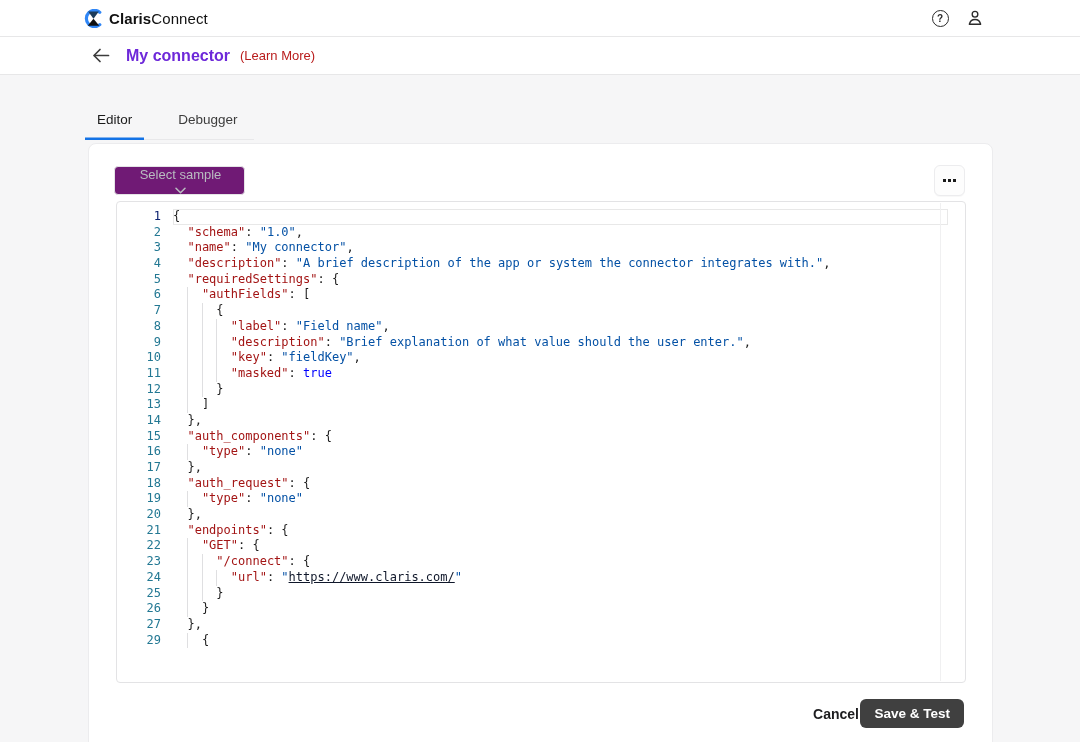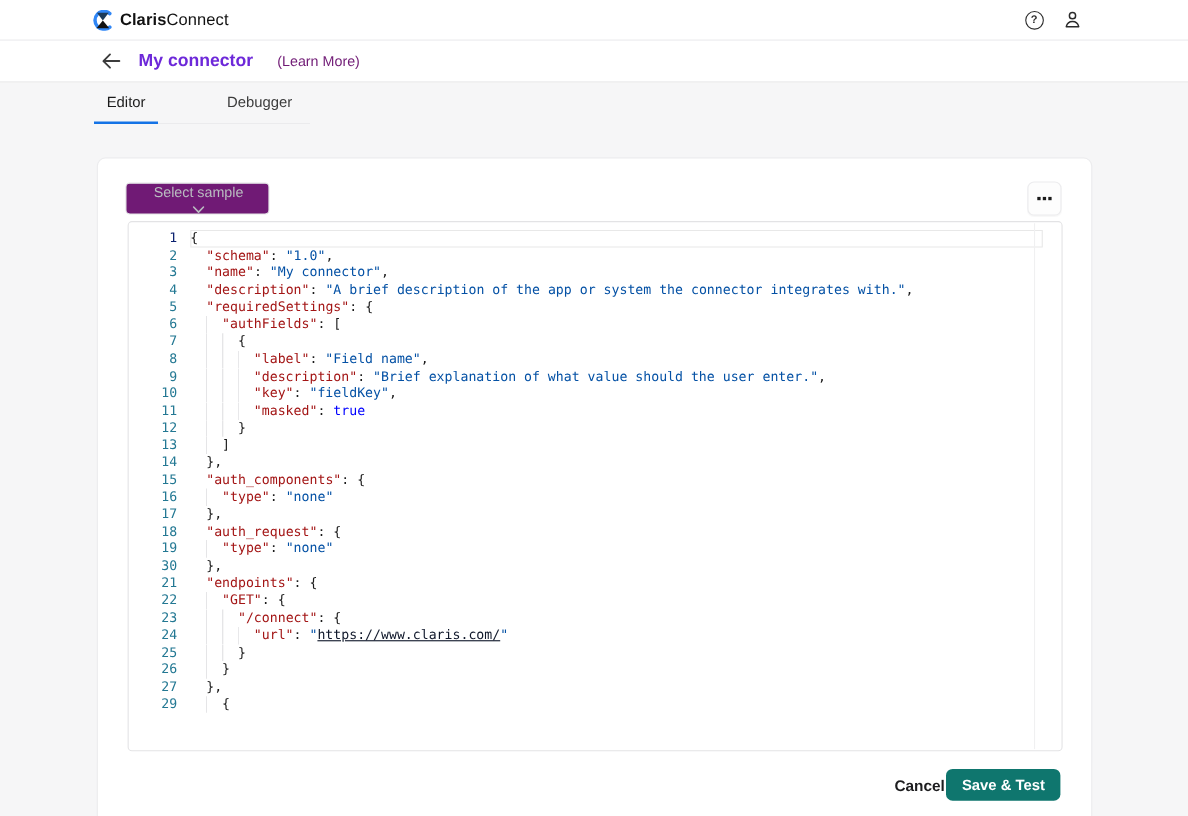--- a/index.html
+++ b/index.html
@@ -18,25 +18,25 @@
               cursor:pointer; margin-left:11px; }
   .help-circle { width:17px; height:17px; border:1.4px solid #2b2b2b; border-radius:50%;
                  display:flex; align-items:center; justify-content:center;
                  font-size:10px; font-weight:600; color:#2b2b2b; }
 
   
   .pagehead { position:absolute; top:37px; left:0; width:1080px; height:38px; background:#fff;
               border-bottom:1px solid #e7e7e8; display:flex; align-items:center; padding-left:92px; }
   .back-btn { width:20px; height:20px; display:flex; align-items:center; cursor:pointer; }
   .page-title { font-size:16px; font-weight:700; color:#6d28d9; margin-left:14px; }
-  .learn-more { font-size:13px; color:#701a75; margin-left:22px; cursor:pointer; }
-
-  
-  .tabstrip { position:absolute; top:77px; left:85px; display:inline-flex;
-              box-shadow: inset 0 -1px 0 #e8e8ea; gap: 28px; }
+  .learn-more { font-size:13px; color:#b91c1c; margin-left:10px; cursor:pointer; }
+
+  
+  .tabstrip { position:absolute; top:104px; left:85px; display:inline-flex;
+              box-shadow: inset 0 -1px 0 #e8e8ea; }
   .tab { font-size:13.5px; color:#3c3c3c; padding:8px 12px 13px; cursor:pointer; }
   .tab.t2 { padding:8px 16px 13px 34px; }
   .tab.active { color:#1a1a1a; box-shadow: inset 0 -2.5px 0 #1473e6; }
 
   
   .card { position:absolute; left:88px; top:143px; width:905px; height:640px;
           background:#fff; border:1px solid #ececee; border-radius:8px; }
 
   .select-sample { position:absolute; left:25px; top:22px; width:131px; height:29px;
                    border:1px solid #e4e4e6; border-radius:4px; display:flex; align-items:center;
@@ -66,21 +66,21 @@
   .t-s { color:#0451a5; }
   .t-b { color:#0000ff; }
   .t-p { color:#1b1b1b; }
   .t-l { color:#0f172a; text-decoration:underline; cursor:pointer; }
 
   
   .btn-cancel { position:absolute; right:133px; top:556px; height:29px; line-height:29px;
                 font-size:14px; font-weight:600; color:#1d1d1f; cursor:pointer; background:none;
                 border:none; font-family:Liberation Sans, sans-serif; }
   .btn-save { position:absolute; right:28px; top:555px; height:29px; padding:0 14px;
-              border:none; border-radius:6px; background:#0f766e; color:#fff;
+              border:none; border-radius:6px; background:#404040; color:#fff;
               font-size:13.5px; font-weight:600; font-family:inherit; cursor:pointer; }
 
   svg { display:block; }
 </style>
 </head>
 <body>
 
 <div class="topbar">
   <div class="brand">
     <span>
@@ -211,21 +211,21 @@
         </div>
         <div class="row">
           <span class="ln">18</span>
           <span class="line"><span class="ind">&nbsp;&nbsp;</span><span class="t-k">"auth_request"</span><span class="t-p">: {</span></span>
         </div>
         <div class="row">
           <span class="ln">19</span>
           <span class="line"><span class="ind">&nbsp;&nbsp;</span><span class="ind g">&nbsp;&nbsp;</span><span class="t-k">"type"</span><span class="t-p">: </span><span class="t-s">"none"</span></span>
         </div>
         <div class="row">
-          <span class="ln">30</span>
+          <span class="ln">20</span>
           <span class="line"><span class="ind">&nbsp;&nbsp;</span><span class="t-p">},</span></span>
         </div>
         <div class="row">
           <span class="ln">21</span>
           <span class="line"><span class="ind">&nbsp;&nbsp;</span><span class="t-k">"endpoints"</span><span class="t-p">: {</span></span>
         </div>
         <div class="row">
           <span class="ln">22</span>
           <span class="line"><span class="ind">&nbsp;&nbsp;</span><span class="ind g">&nbsp;&nbsp;</span><span class="t-k">"GET"</span><span class="t-p">: {</span></span>
         </div>

